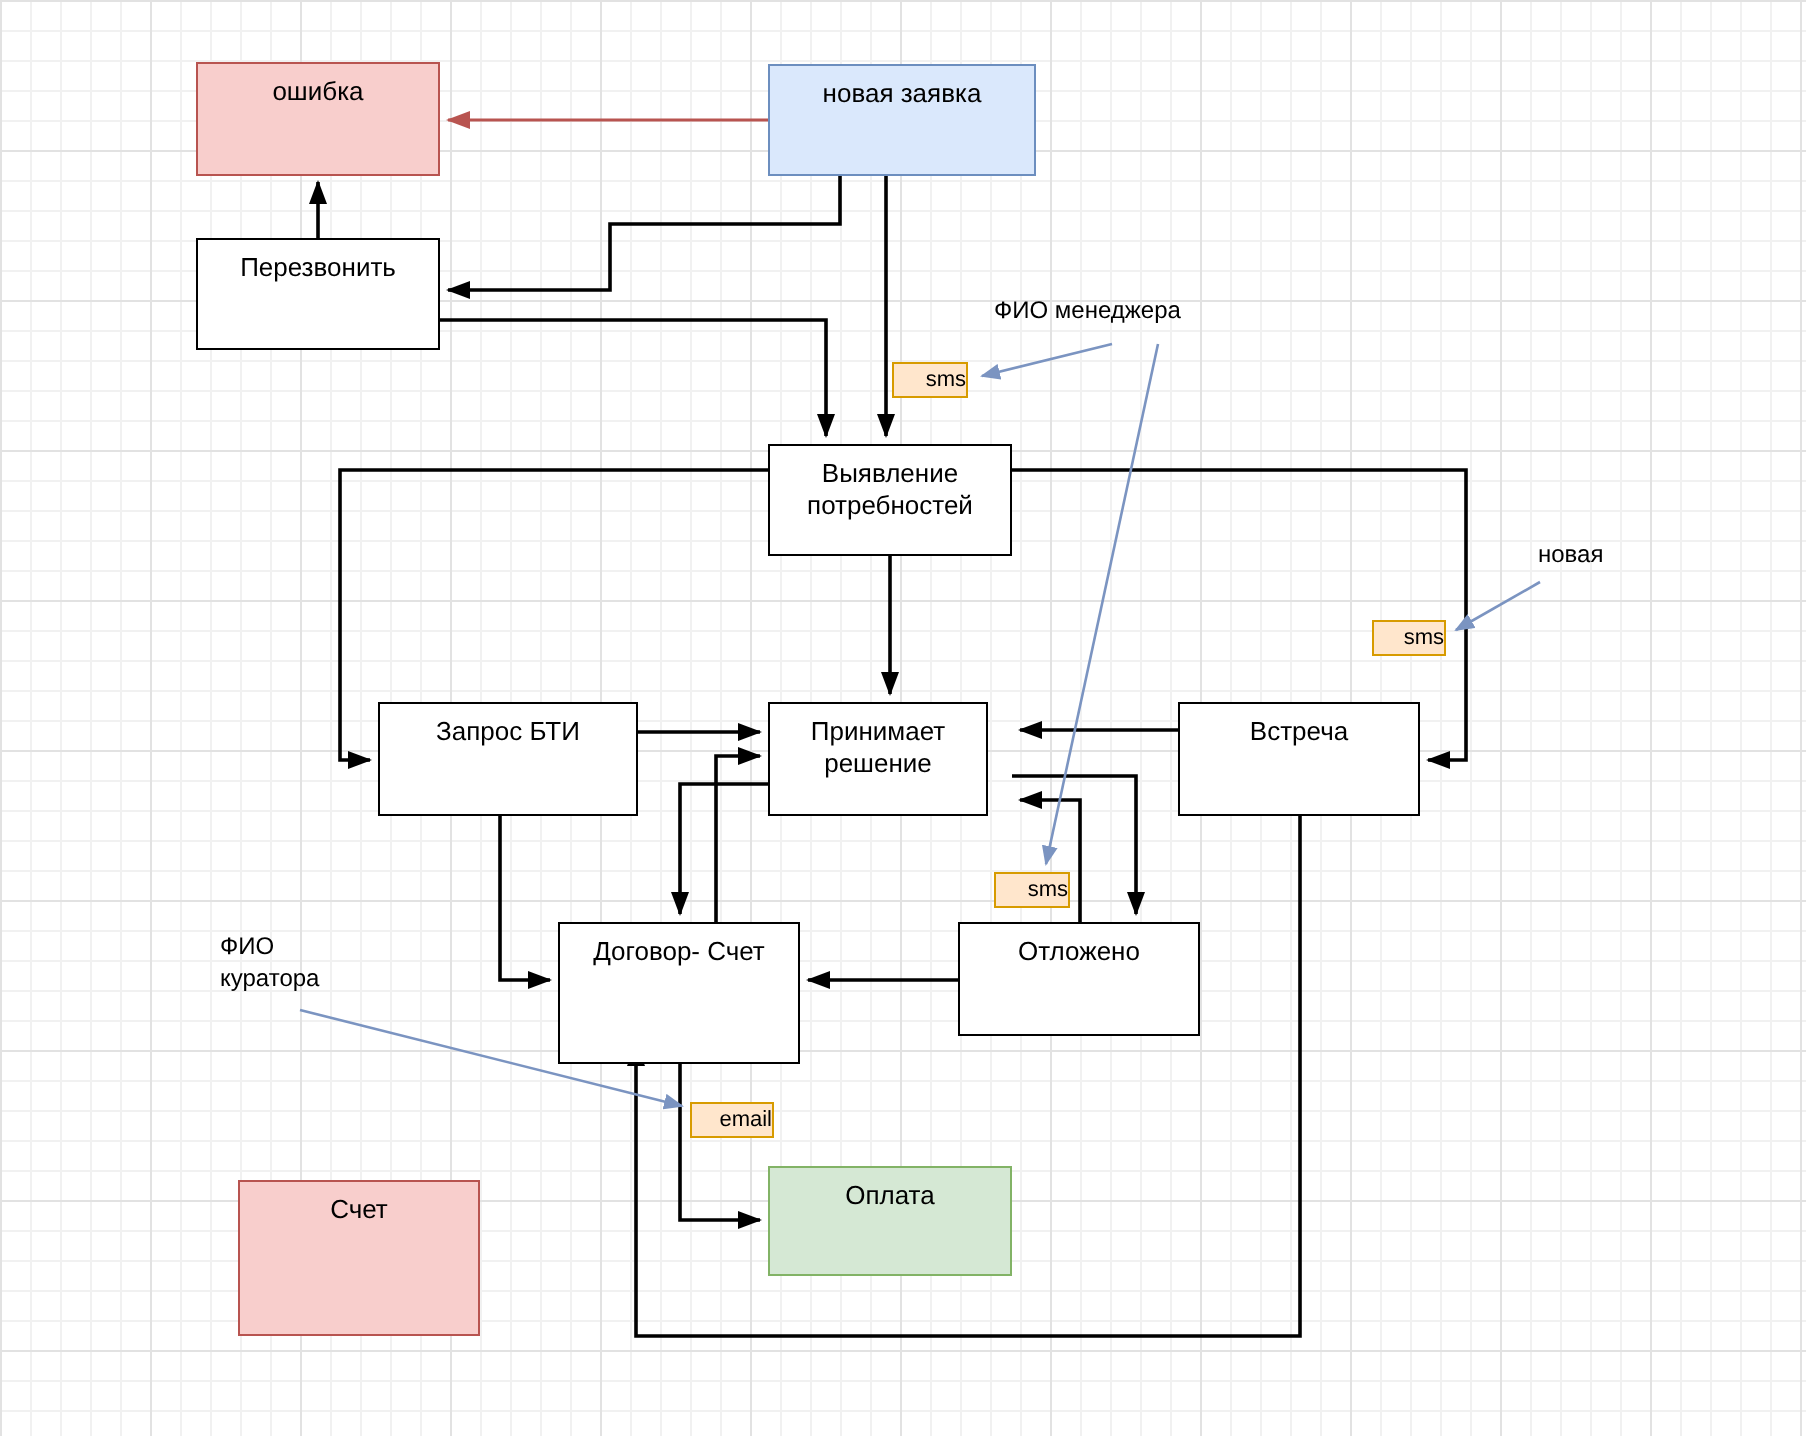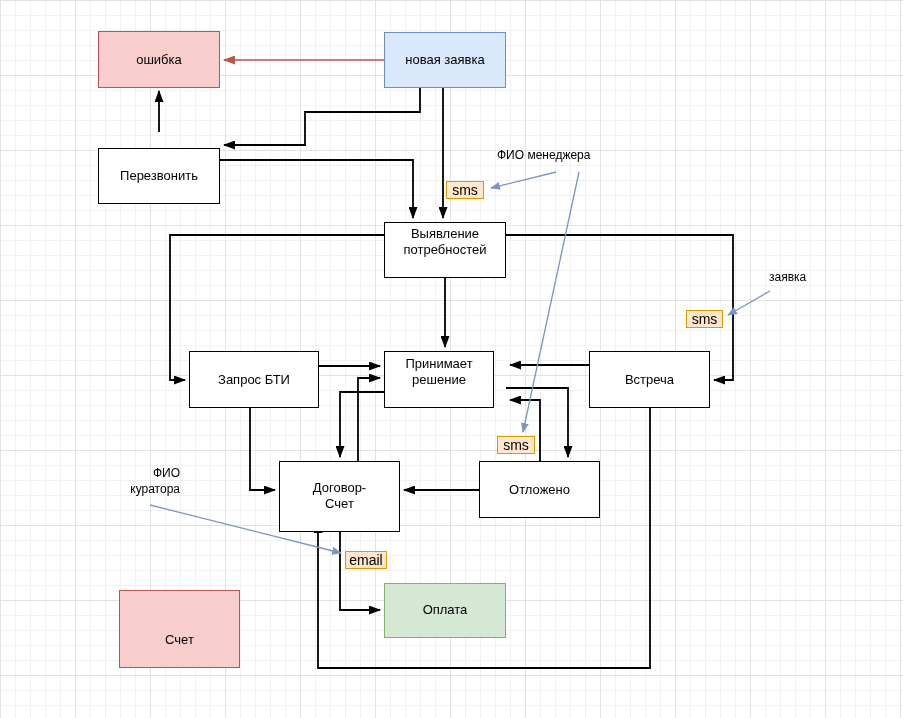--- a/index.html
+++ b/index.html
@@ -13,33 +13,33 @@
     background-color:#ffffff;
     background-image:
       linear-gradient(#e2e2e2 1px, transparent 1px),
       linear-gradient(90deg, #e2e2e2 1px, transparent 1px),
       linear-gradient(#f1f1f1 1px, transparent 1px),
       linear-gradient(90deg, #f1f1f1 1px, transparent 1px);
     background-size:75px 75px, 75px 75px, 15px 15px, 15px 15px;
   }
   svg.edges { position:absolute; left:0; top:0; width:903px; height:718px; }
   .node {
-    position:absolute; display:flex; align-items:flex-end; justify-content:center;
-    text-align:center; font-size:13px; line-height:1.25; padding:19px;
+    position:absolute; display:flex; align-items:flex-start; justify-content:center;
+    text-align:center; font-size:13px; line-height:1.25; padding:6px;
     background:#ffffff; border:1px solid #000000;
   }
   .node.red   { background:#f8cecc; border-color:#b85450; }
   .node.blue  { background:#dae8fc; border-color:#6c8ebf; }
   .node.green { background:#d5e8d4; border-color:#82b366; }
   .badge {
-    position:absolute; display:flex; align-items:center; justify-content:center;
-    font-size:14px; line-height:1; background:#ffe6cc; border:1px solid #d79b00;
+    position:absolute; display:flex; align-items:center; justify-content:flex-end;
+    font-size:11px; line-height:1; background:#ffe6cc; border:1px solid #d79b00;
   }
   .annotation { position:absolute; font-size:12px; line-height:1.3; }
-  .annotation.center { text-align:right; }
+  .annotation.center { text-align:left; }
 </style>
 </head>
 <body>
 
 <div class="canvas">
 
   <svg class="edges" viewBox="0 0 903 718" xmlns="http://www.w3.org/2000/svg">
     <defs>
       <marker id="mk-black" markerWidth="12" markerHeight="9" refX="11" refY="4.5" orient="auto" markerUnits="userSpaceOnUse">
         <path d="M0,0 L12,4.5 L0,9 z" fill="#000000"></path>
@@ -75,25 +75,25 @@
     <path d="M556,172 L491,188" fill="none" stroke="#7b94c1" stroke-width="1.3" marker-end="url(#mk-blue)"></path>
     <path d="M579,172 L523,432" fill="none" stroke="#7b94c1" stroke-width="1.3" marker-end="url(#mk-blue)"></path>
     <path d="M770,291 L728,315" fill="none" stroke="#7b94c1" stroke-width="1.3" marker-end="url(#mk-blue)"></path>
     <path d="M150,505 L341,553" fill="none" stroke="#7b94c1" stroke-width="1.3" marker-end="url(#mk-blue)"></path>
   </svg>
 
   <div class="node red" style="left:98px;top:31px;width:122px;height:57px">
     <span>ошибка</span>
   </div>
 
-  <div class="node blue" style="left:384px;top:32px;width:122px;height:56px">
+  <div class="node blue" style="left:384px;top:32px;width:134px;height:56px">
     <span>новая заявка</span>
   </div>
 
-  <div class="node" style="left:98px;top:148px;width:122px;height:56px">
+  <div class="node" style="left:98px;top:119px;width:122px;height:56px">
     <span>Перезвонить</span>
   </div>
 
   <div class="node" style="left:384px;top:222px;width:122px;height:56px">
     <span>Выявление потребностей</span>
   </div>
 
   <div class="node" style="left:189px;top:351px;width:130px;height:57px">
     <span>Запрос БТИ</span>
   </div>
@@ -136,20 +136,20 @@
 
   <div class="badge" style="left:345px;top:551px;width:42px;height:18px">
     <span>email</span>
   </div>
 
   <div class="annotation" style="left:497px;top:148px">
     <span>ФИО менеджера</span>
   </div>
 
   <div class="annotation" style="left:769px;top:270px">
-    <span>заявка</span>
+    <span>новая</span>
   </div>
 
   <div class="annotation center" style="left:110px;top:466px;width:70px">
     <span>ФИО куратора</span>
   </div>
 
 </div>
 
 </body></html>

